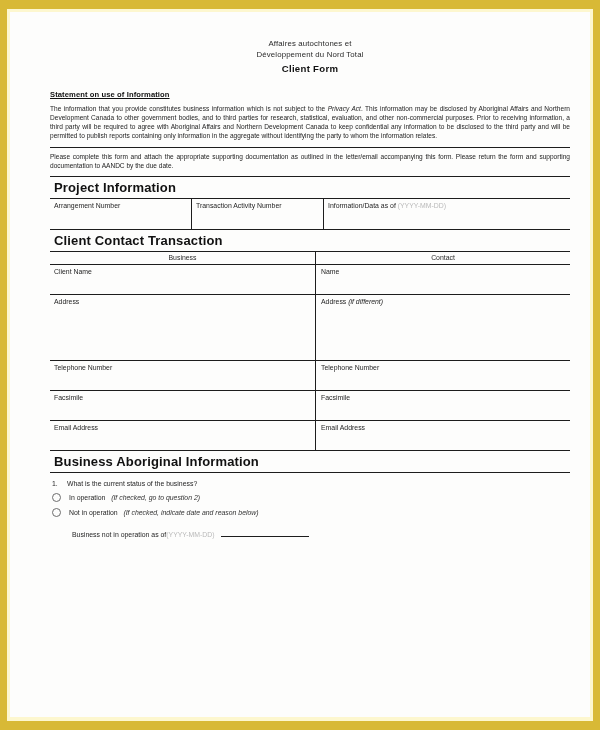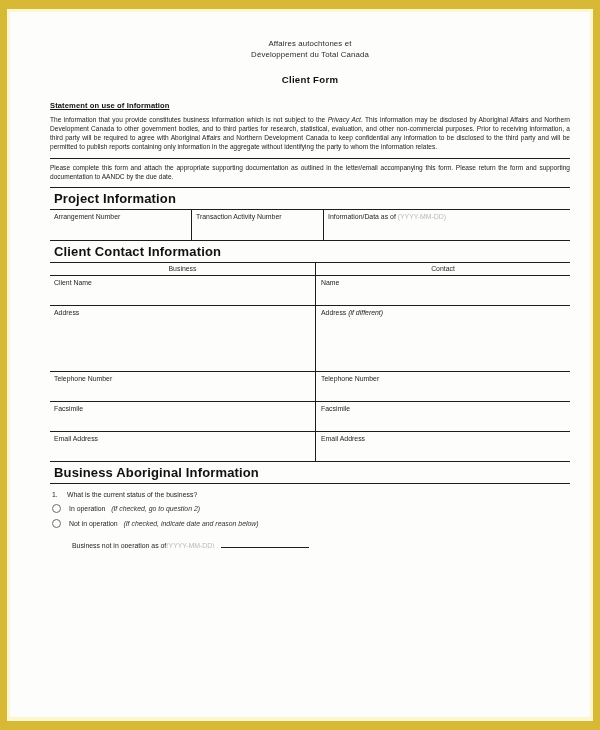--- a/index.html
+++ b/index.html
@@ -68,21 +68,21 @@
   .form-title {
     text-align: center;
     margin-top: 17px;
     font-size: 11.3px;
     font-weight: bold;
     letter-spacing: .5px;
     color: #111;
   }
   .form-subtitle {
     text-align: center;
-    margin-top: 14px;
+    margin-top: 3px;
     font-size: 9.6px;
     font-weight: bold;
     letter-spacing: .3px;
     color: #111;
   }
 
   
   .section-heading {
     font-size: 7.6px;
     font-weight: bold;
@@ -280,42 +280,42 @@
 <body>
 
 <div class="page-frame"></div>
 <div class="inner-edge"></div>
 
 <div class="sheet">
   <div class="content">
 
     <div class="dept-block">
       <span class="dept-line">Affaires autochtones et</span>
-      <span class="dept-line">Développement du Total Canada</span>
+      <span class="dept-line">Développement du Nord Total</span>
     </div>
 
     <div class="form-subtitle">Client Form</div>
 
     <div class="section-heading statement-head">Statement on use of Information</div>
     <div class="statement-body"><span>The information that you provide constitutes business information which is not subject to the </span><i>Privacy Act</i><span>. This information may be disclosed by Aboriginal Affairs and Northern Development Canada to other government bodies, and to third parties for research, statistical, evaluation, and other non-commercial purposes. Prior to receiving information, a third party will be required to agree with Aboriginal Affairs and Northern Development Canada to keep confidential any information to be disclosed to the third party and will be permitted to publish reports containing only information in the aggregate without identifying the party to whom the information relates.</span></div>
 
     <div class="instruction-box">Please complete this form and attach the appropriate supporting documentation as outlined in the letter/email accompanying this form. Please return the form and supporting documentation to AANDC by the due date.</div>
 
     <div class="band-heading">Project Information</div>
     <table class="proj-table">
       <tbody>
           <tr>
         <td style="width:137px"><span>Arrangement Number</span></td>
         <td style="width:127px"><span>Transaction Activity Number</span></td>
         <td><span>Information/Data as of </span><span class="muted">(YYYY-MM-DD)</span></td>
       </tr>
     </tbody>
       </table>
 
-    <div class="band-heading">Client Contact Information</div>
+    <div class="band-heading">Client Contact Transaction</div>
     <table class="contact-table">
       <tbody>
           <tr class="hdr">
         <td style="width:265px">Business</td>
         <td class="rightcol">Contact</td>
       </tr>
       <tr>
         <td class="r-name"><span>Client Name</span></td>
         <td class="r-name rightcol"><span>Name</span></td>
       </tr>

